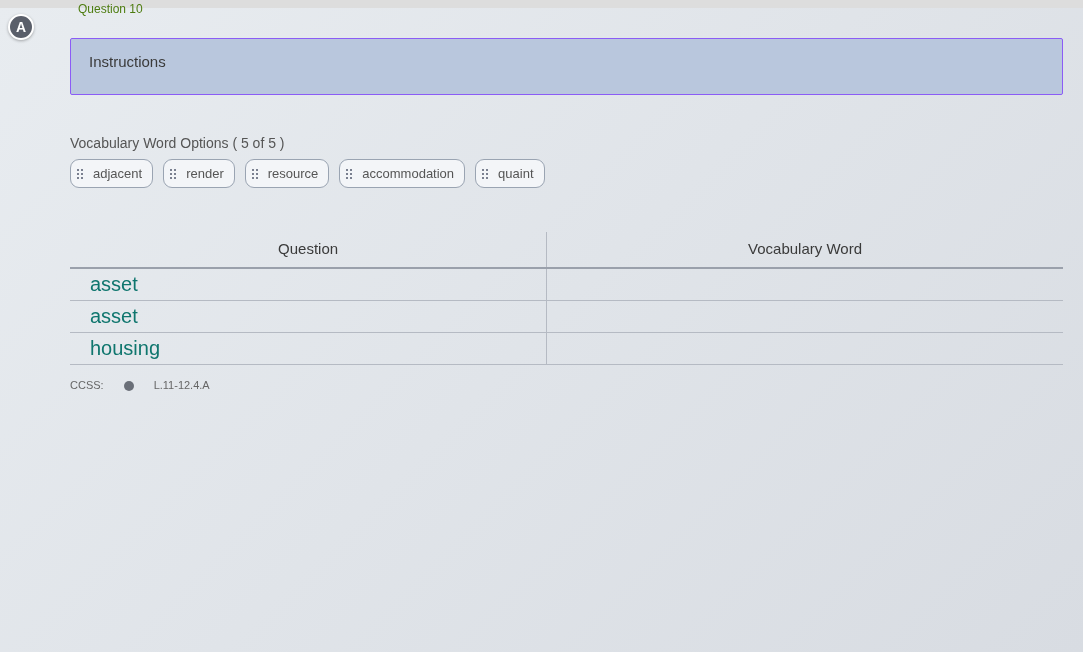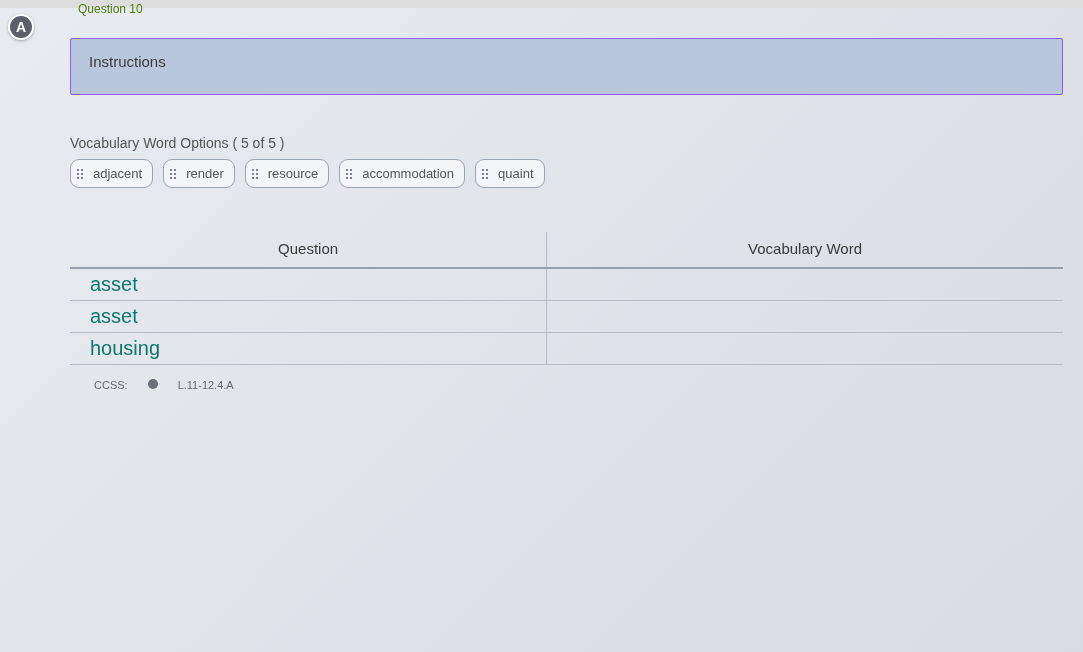--- a/index.html
+++ b/index.html
@@ -125,23 +125,22 @@
   width: 52%;
   border-left: 1px solid #b5bac3;
 }
 .match-table tr.header-row th:first-child { width: 48%; }
 .match-table tr.header-row th:last-child { width: 52%; border-left: 1px solid #b5bac3; }
 .footer-code {
   margin-top: 14px;
   font-size: 11px;
   color: #666;
   display: flex;
-  align-items: flex-start;
+  align-items: flex-end;
   gap: 20px;
-  margin-left: 24px;
 }
 .footer-code .dot {
   width: 10px;
   height: 10px;
   border-radius: 50%;
   background: #6a6f78;
   display: inline-block;
 }
 </style>
 </head>

